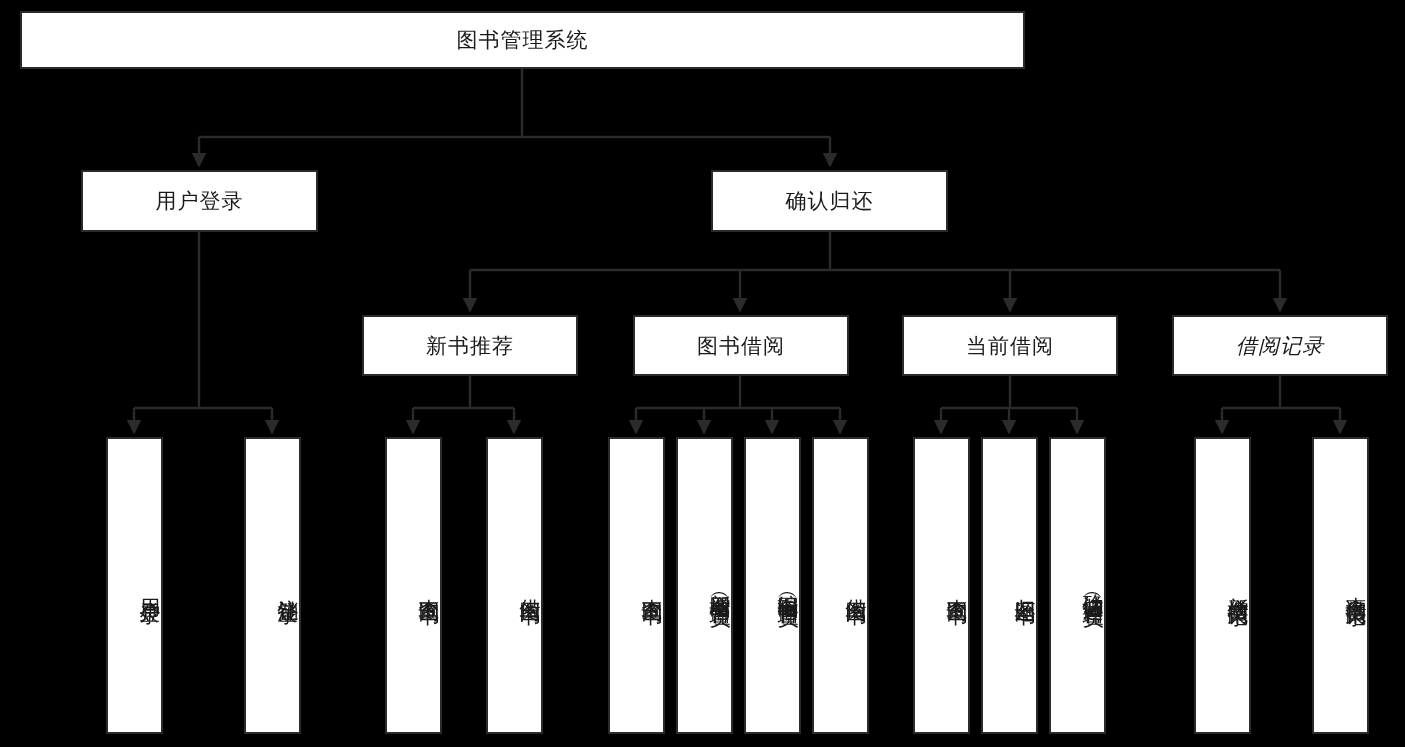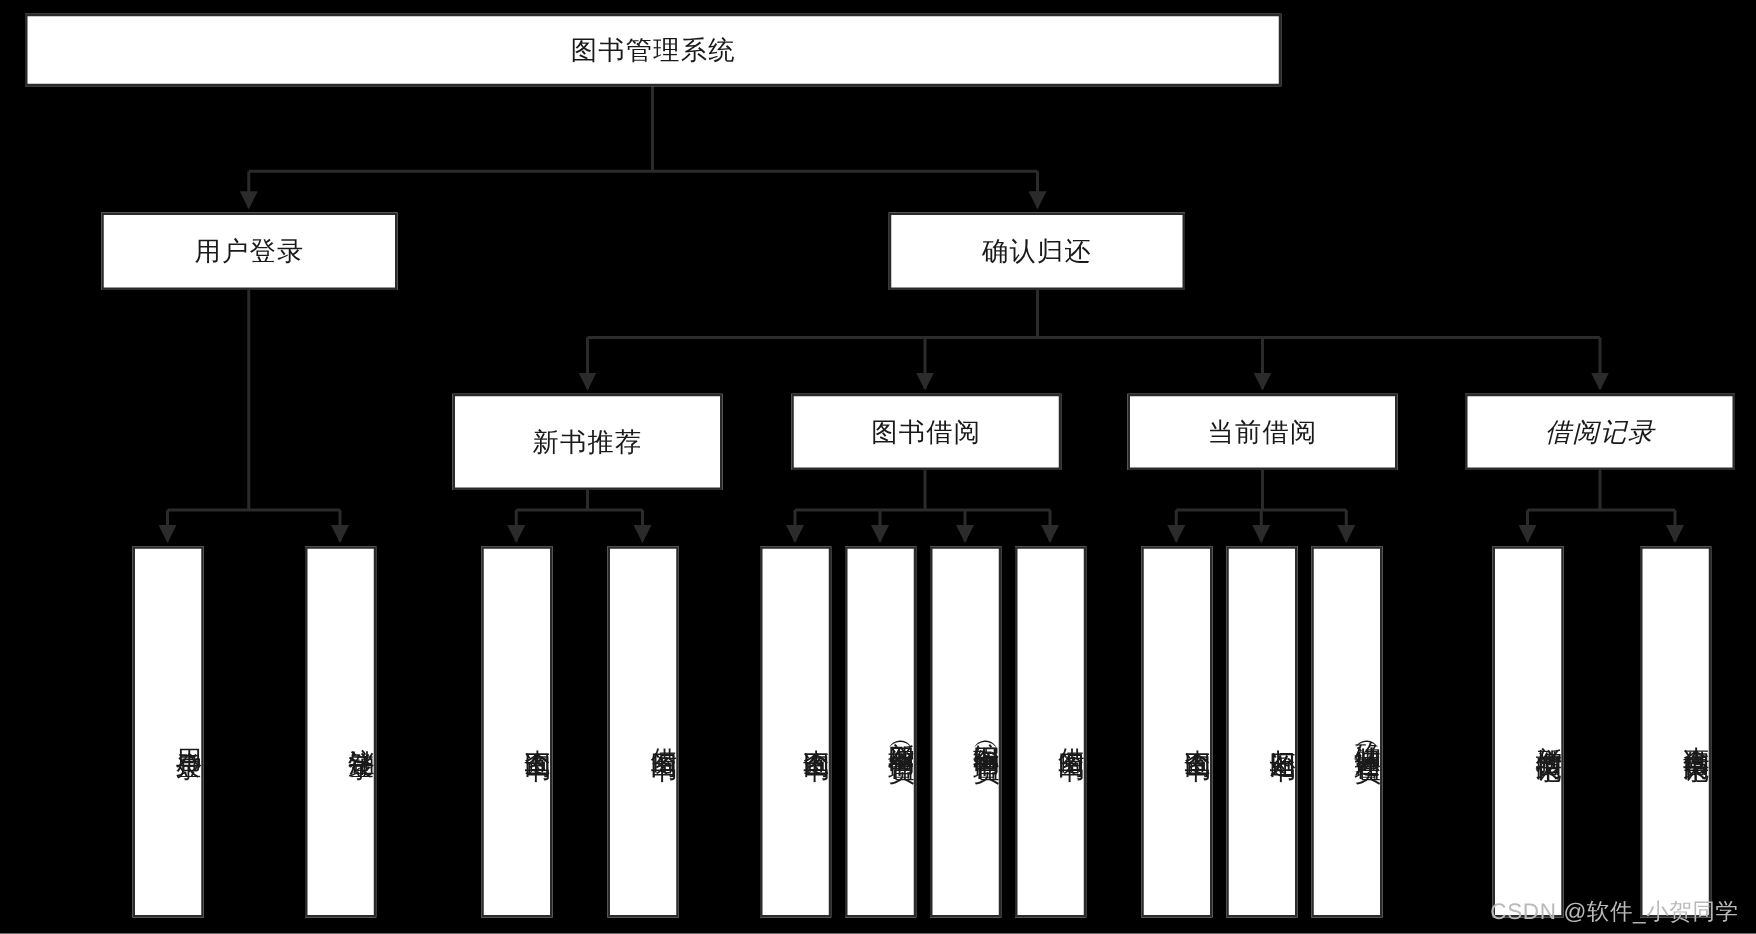--- a/index.html
+++ b/index.html
@@ -130,21 +130,21 @@
     <span>图书管理系统</span>
   </div>
 
   <div class="node h" style="left:81px; top:170px; width:237px; height:62px;">
     <span>用户登录</span>
   </div>
   <div class="node h" style="left:711px; top:170px; width:237px; height:62px;">
     <span>确认归还</span>
   </div>
 
-  <div class="node h" style="left:362px; top:315px; width:216px; height:77px;">
+  <div class="node h" style="left:362px; top:315px; width:216px; height:61px;">
     <span>新书推荐</span>
   </div>
   <div class="node h" style="left:633px; top:315px; width:216px; height:61px;font-family:Liberation Mono, monospace;">
     <span>图书借阅</span>
   </div>
   <div class="node h" style="left:902px; top:315px; width:216px; height:61px;">
     <span>当前借阅</span>
   </div>
   <div class="node h" style="left:1172px; top:315px; width:216px; height:61px;font-style:italic;">
     <span>借阅记录</span>
@@ -187,14 +187,13 @@
     <span class="vtext">确认归还（管理员）</span>
   </div>
 
   <div class="node v" style="left:1194px; top:437px; width:57px; height:297px;">
     <span class="vtext">新增借阅记录</span>
   </div>
   <div class="node v" style="left:1312px; top:437px; width:57px; height:297px;">
     <span class="vtext">查询借阅记录</span>
   </div>
 
-  <div class="watermark">CSDN @软件_小贺同学</div>
 </div>
 
 </body></html>

